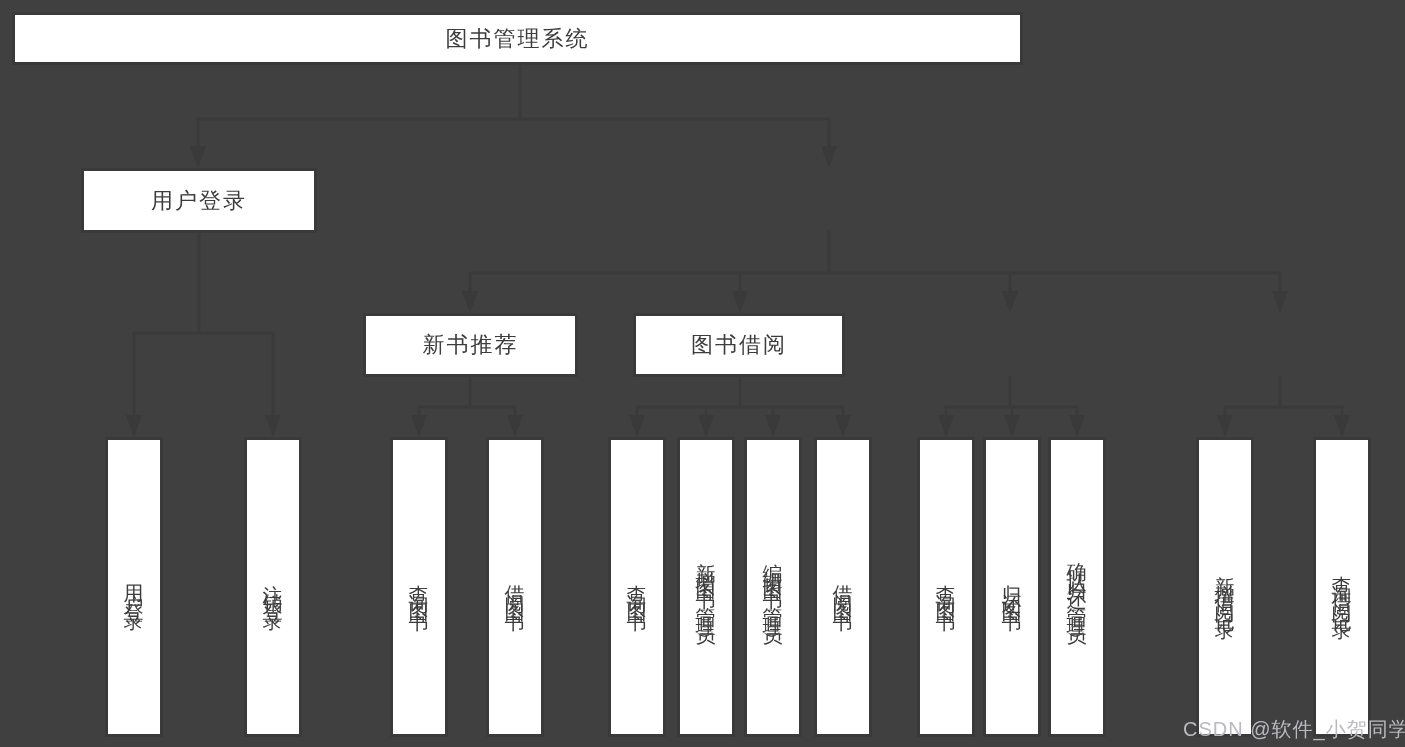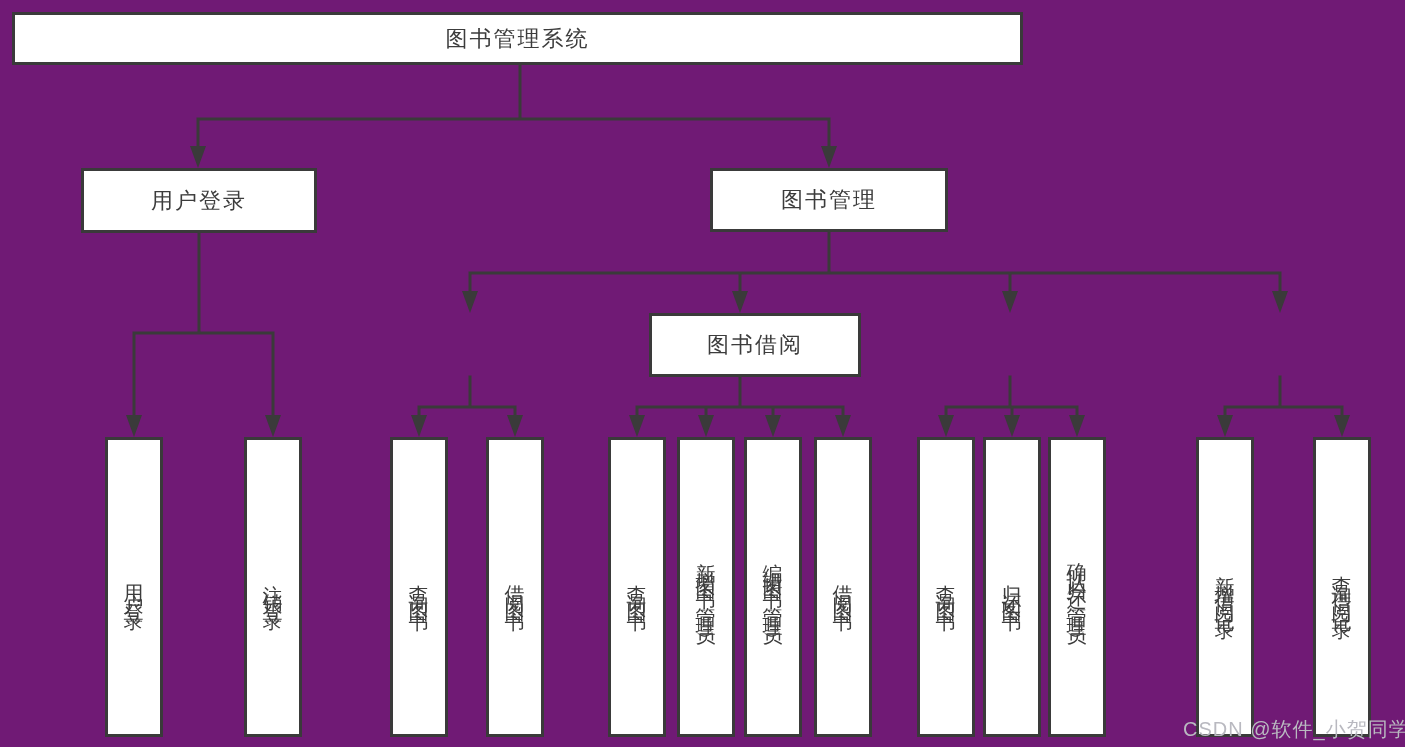--- a/index.html
+++ b/index.html
@@ -5,21 +5,21 @@
   html, body {
     margin: 0;
     padding: 0;
     background: #ffffff;
     font-family: "Liberation Sans", sans-serif;
   }
   .canvas {
     position: relative;
     width: 1405px;
     height: 747px;
-    background: #701a75;
+    background: #404040;
     overflow: hidden;
   }
   .connectors {
     position: absolute;
     left: 0;
     top: 0;
     pointer-events: none;
   }
   .box {
     position: absolute;
@@ -119,25 +119,25 @@
              M1334 415 L1350 415 L1342 437 Z"></path>
   </svg>
 
   <div class="box hbox" style="left:12px; top:12px; width:1011px; height:53px;">
     <span>图书管理系统</span>
   </div>
 
   <div class="box hbox" style="left:81px; top:168px; width:236px; height:65px;">
     <span>用户登录</span>
   </div>
-  <div class="box hbox" style="left:710px; top:168px; width:238px; height:64px;">
-    <span>图书管理</span>
+
+  <div class="box hbox" style="left:363px; top:313px; width:215px; height:64px;">
+    <span>新书推荐</span>
   </div>
-
-  <div class="box hbox" style="left:649px; top:313px; width:212px; height:64px;">
+  <div class="box hbox" style="left:633px; top:313px; width:212px; height:64px;">
     <span>图书借阅</span>
   </div>
 
   <div class="box leaf" style="left:105px;">
     <span>用户登录</span>
   </div>
   <div class="box leaf" style="left:244px;">
     <span>注销登录</span>
   </div>
 

